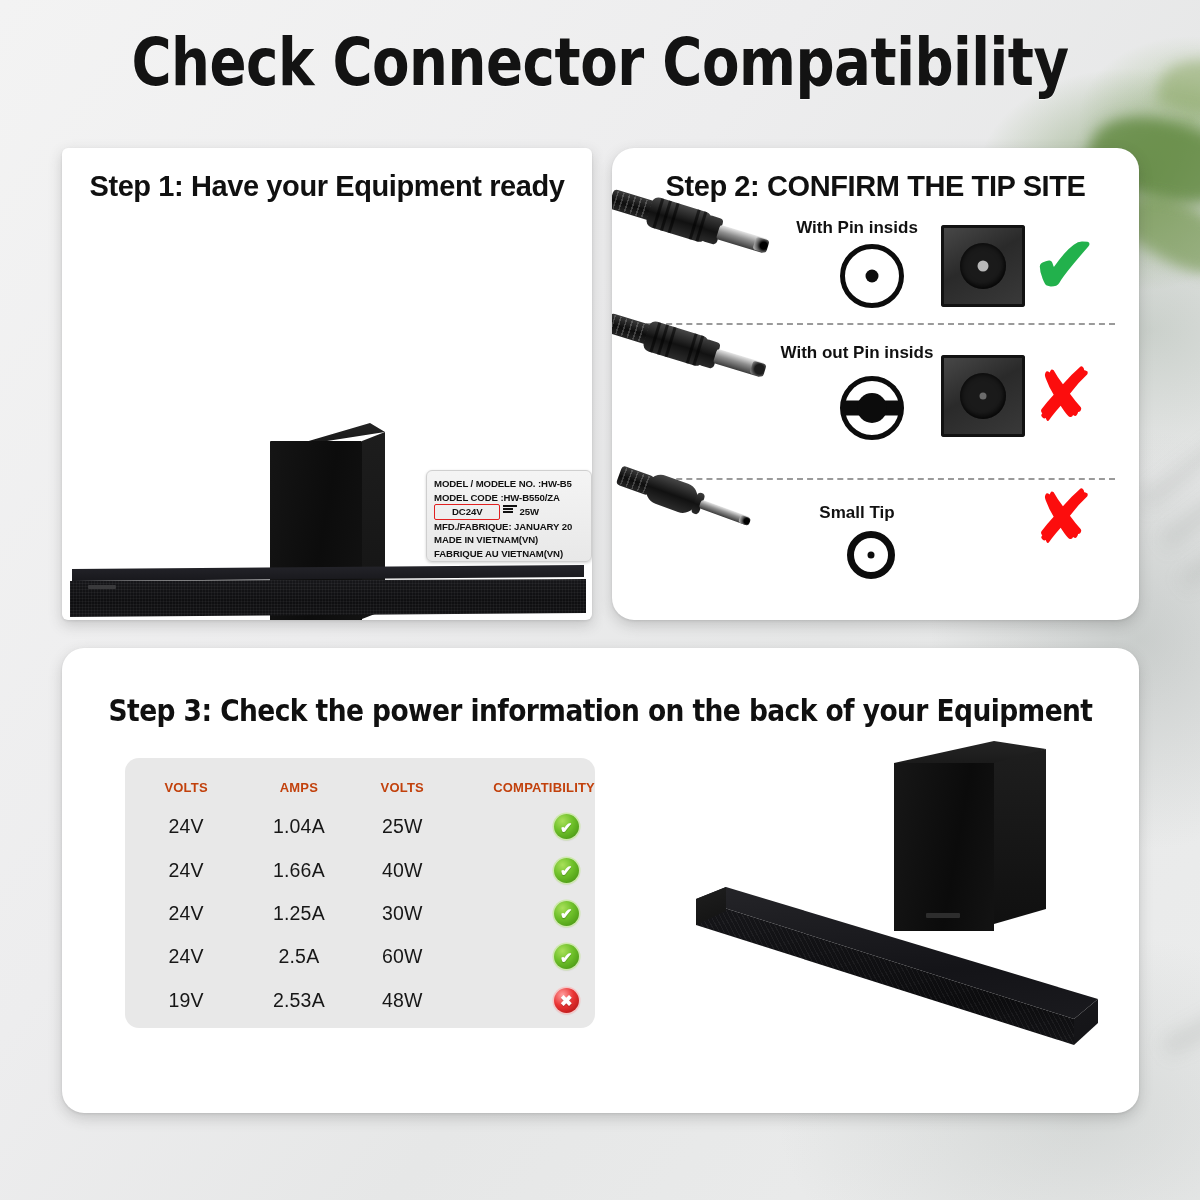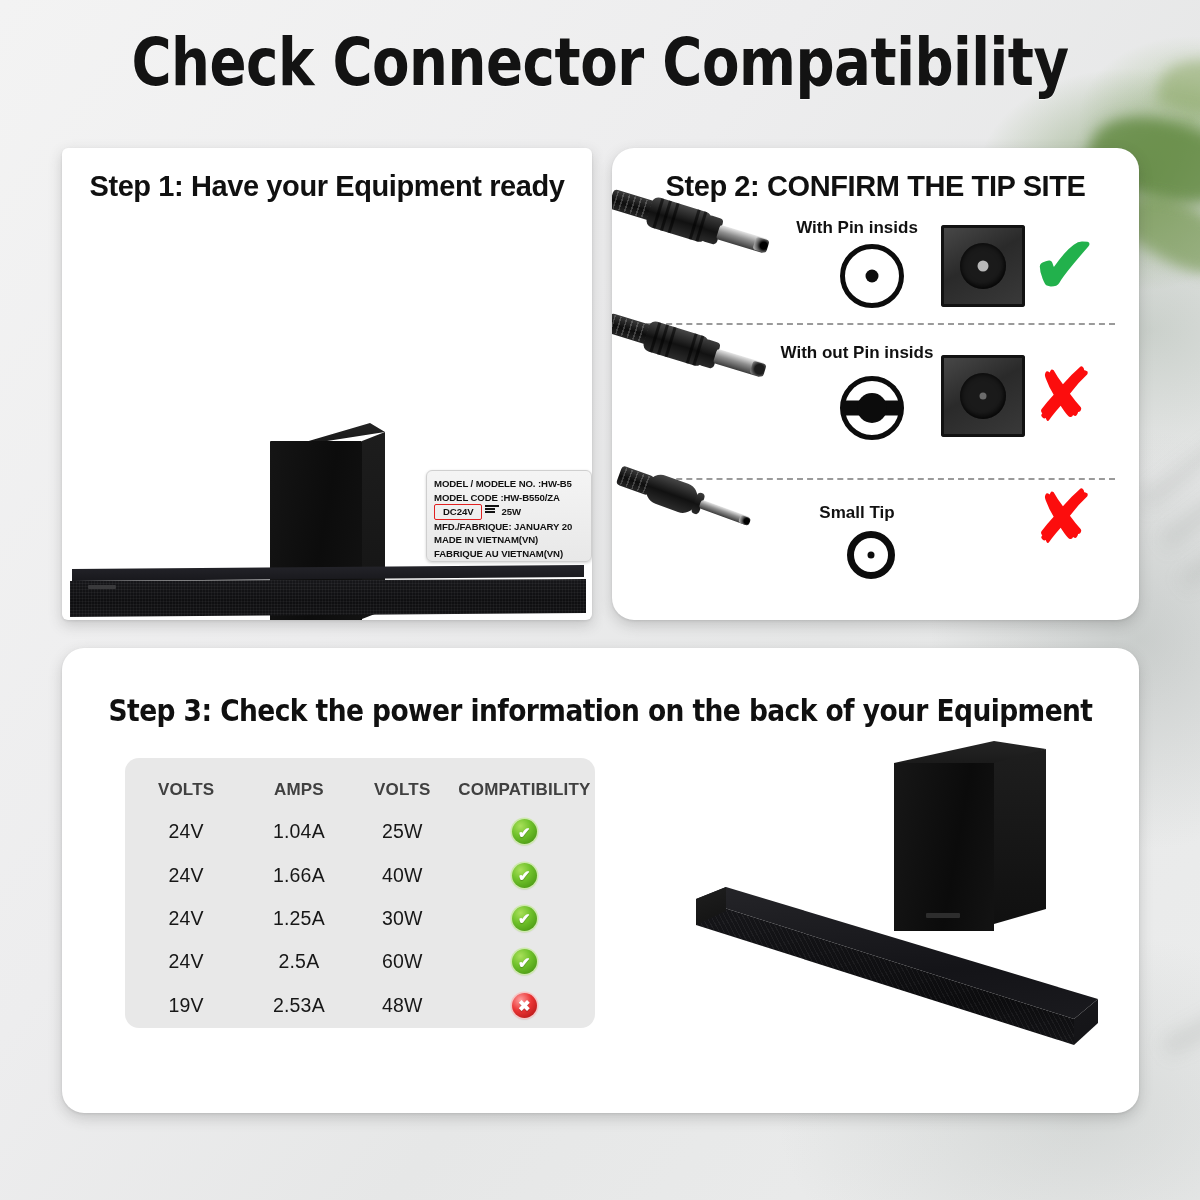--- a/index.html
+++ b/index.html
@@ -69,21 +69,21 @@
     position:absolute;left:364px;top:262px;width:166px;height:92px;
     background:linear-gradient(180deg,#f4f4f4,#e8e8e8);
     border-radius:6px;border:1px solid #cfcfcf;
     box-shadow:0 1px 3px rgba(0,0,0,.18);
     padding:6px 0 0 7px;box-sizing:border-box;overflow:hidden;
   }
   .spec-label div{
     font-family:"Liberation Sans",sans-serif;font-weight:bold;
     font-size:9.6px;line-height:13.6px;color:#111;white-space:nowrap;letter-spacing:-.1px;
   }
-  .spec-dc{display:inline-block;border:1.6px solid #e02020;padding:0 8px;border-radius:2px;}
+  .spec-dc{display:inline-block;border:1.6px solid #e02020;padding:0 17px;border-radius:2px;}
   .dcsym{display:inline-block;width:14px;position:relative;top:-1px;}
   .dcsym i{display:block;height:1.4px;background:#111;margin:1.6px 0;}
   .dcsym i:nth-child(2){width:10px;}
   .dcsym i:nth-child(3){width:10px;}
 
   .soundbar{position:absolute;left:8px;top:357px;width:516px;height:56px;}
   .sb-top{position:absolute;left:2px;top:0;width:512px;height:16px;
      background:linear-gradient(180deg,#24242a,#18181c);
      clip-path:polygon(0 4px,100% 0,100% 12px,0 16px);}
   .sb-face{position:absolute;left:0;top:14px;width:516px;height:38px;
@@ -140,29 +140,29 @@
   .markx{position:absolute;font-weight:bold;color:#fc0d0d;line-height:1;
      font-family:"DejaVu Sans",sans-serif;}
 
   
   .tablebox{
     position:absolute;left:63px;top:110px;width:470px;height:270px;
     background:#e8e8e8;border-radius:14px;
   }
   table.spec{width:100%;border-collapse:collapse;font-family:"Liberation Sans",sans-serif;}
   table.spec th{
-    font-size:17px;font-weight:bold;color:#404040;padding:22px 0 10px;letter-spacing:.2px;
+    font-size:13px;font-weight:bold;color:#c2410c;padding:22px 0 10px;letter-spacing:.2px;
   }
   table.spec td{
     font-size:19.5px;color:#171717;text-align:center;padding:9px 16px;letter-spacing:.2px;
   }
   table.spec th:nth-child(1),table.spec td:nth-child(1){width:26%;}
   table.spec th:nth-child(2),table.spec td:nth-child(2){width:22%;}
   table.spec th:nth-child(3),table.spec td:nth-child(3){width:22%;}
-  table.spec th:nth-child(4),table.spec td:nth-child(4){width:30%;}
+  table.spec th:nth-child(4),table.spec td:nth-child(4){width:30%;text-align:right;}
 
   .badge{display:inline-block;width:25px;height:25px;border-radius:50%;position:relative;
          vertical-align:middle;}
   .badge.ok{background:radial-gradient(circle at 34% 28%, #a9e05a 0%, #6fc12a 42%, #3f8c0c 100%);
             box-shadow:0 0 0 1.5px #cfe9ae,0 1px 2px rgba(0,0,0,.3);}
   .badge.no{background:radial-gradient(circle at 34% 28%, #ff9f9f 0%, #ea3434 45%, #a60d0d 100%);
             box-shadow:0 0 0 1.5px #f6c7c7,0 1px 2px rgba(0,0,0,.3);}
   .badge span{position:absolute;left:50%;top:49%;transform:translate(-50%,-50%);
               color:#fff;font-weight:bold;font-size:15px;line-height:1;
               text-shadow:0 1px 1px rgba(0,0,0,.25);}

